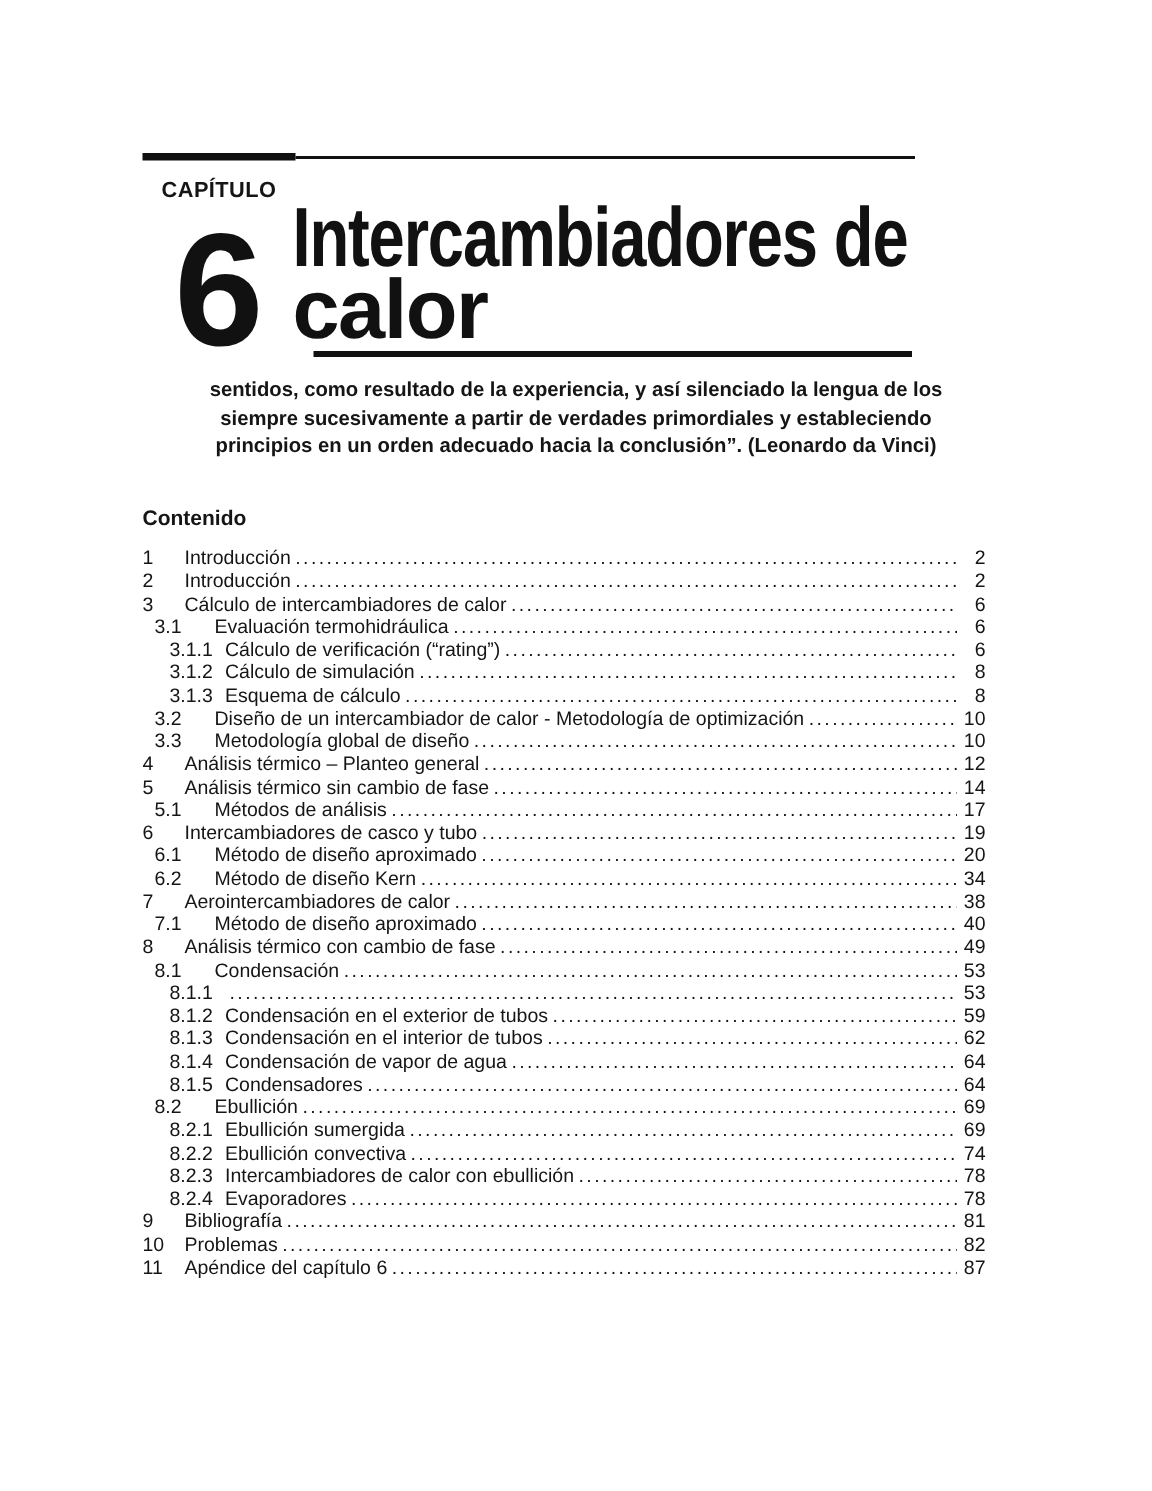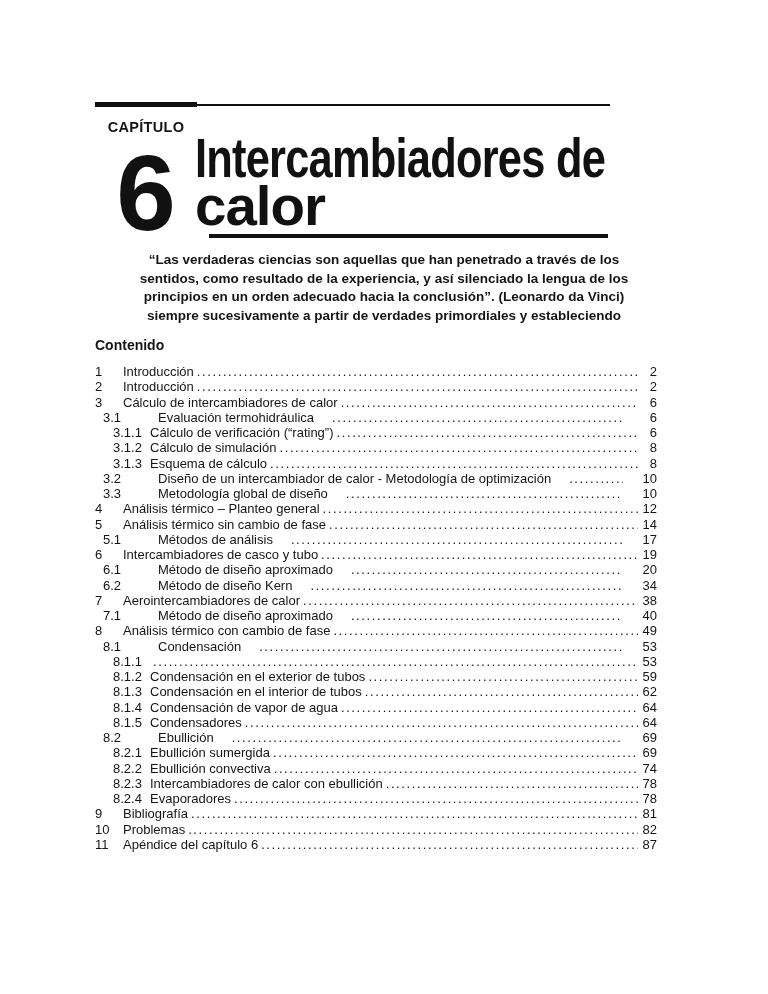--- a/index.html
+++ b/index.html
@@ -118,21 +118,21 @@
     left: 0; right: 0; top: 0;
     letter-spacing: 1.6px;
     overflow: hidden;
     white-space: nowrap;
   }
   .toc-page {
     flex: none;
     min-width: 16px;
     text-align: right;
   }
-  .toc-row.l2 { padding-left: 8px; gap: 15px; }
+  .toc-row.l2 { padding-left: 8px; }
   .toc-row.l2 .toc-num { width: 40px; }
   .toc-row.l3 { padding-left: 18px; }
   .toc-row.l3 .toc-num { width: 37px; }
 </style>
 </head>
 <body>
 
 <div class="page">
 
   <div class="rule-thick"></div>
@@ -145,24 +145,23 @@
     <text x="51" y="80" text-anchor="middle">6</text>
   </svg>
 
   <svg class="chapter-title-svg" width="450" height="100" viewBox="0 0 450 100">
     <text x="0" y="46" textLength="410" lengthAdjust="spacingAndGlyphs">Intercambiadores de</text>
     <text x="0" y="94" textLength="130" lengthAdjust="spacingAndGlyphs">calor</text>
   </svg>
   <div class="title-underline"></div>
 
   <div class="quote">
-    <div>“Las verdaderas ciencias son aquellas que han penetrado a través de los</div>
     <div>sentidos, como resultado de la experiencia, y así silenciado la lengua de los</div>
+    <div>siempre sucesivamente a partir de verdades primordiales y estableciendo</div>
     <div>principios en un orden adecuado hacia la conclusión”. (Leonardo da Vinci)</div>
-    <div>siempre sucesivamente a partir de verdades primordiales y estableciendo</div>
   </div>
 
   <div class="contents-heading">Contenido</div>
 
   <div class="toc" id="toc">
       <div class="toc-row l1">
     <span class="toc-num">1</span>
     <span class="toc-title">Introducción</span>
     <span class="toc-leader"></span>
     <span class="toc-page">2</span>

